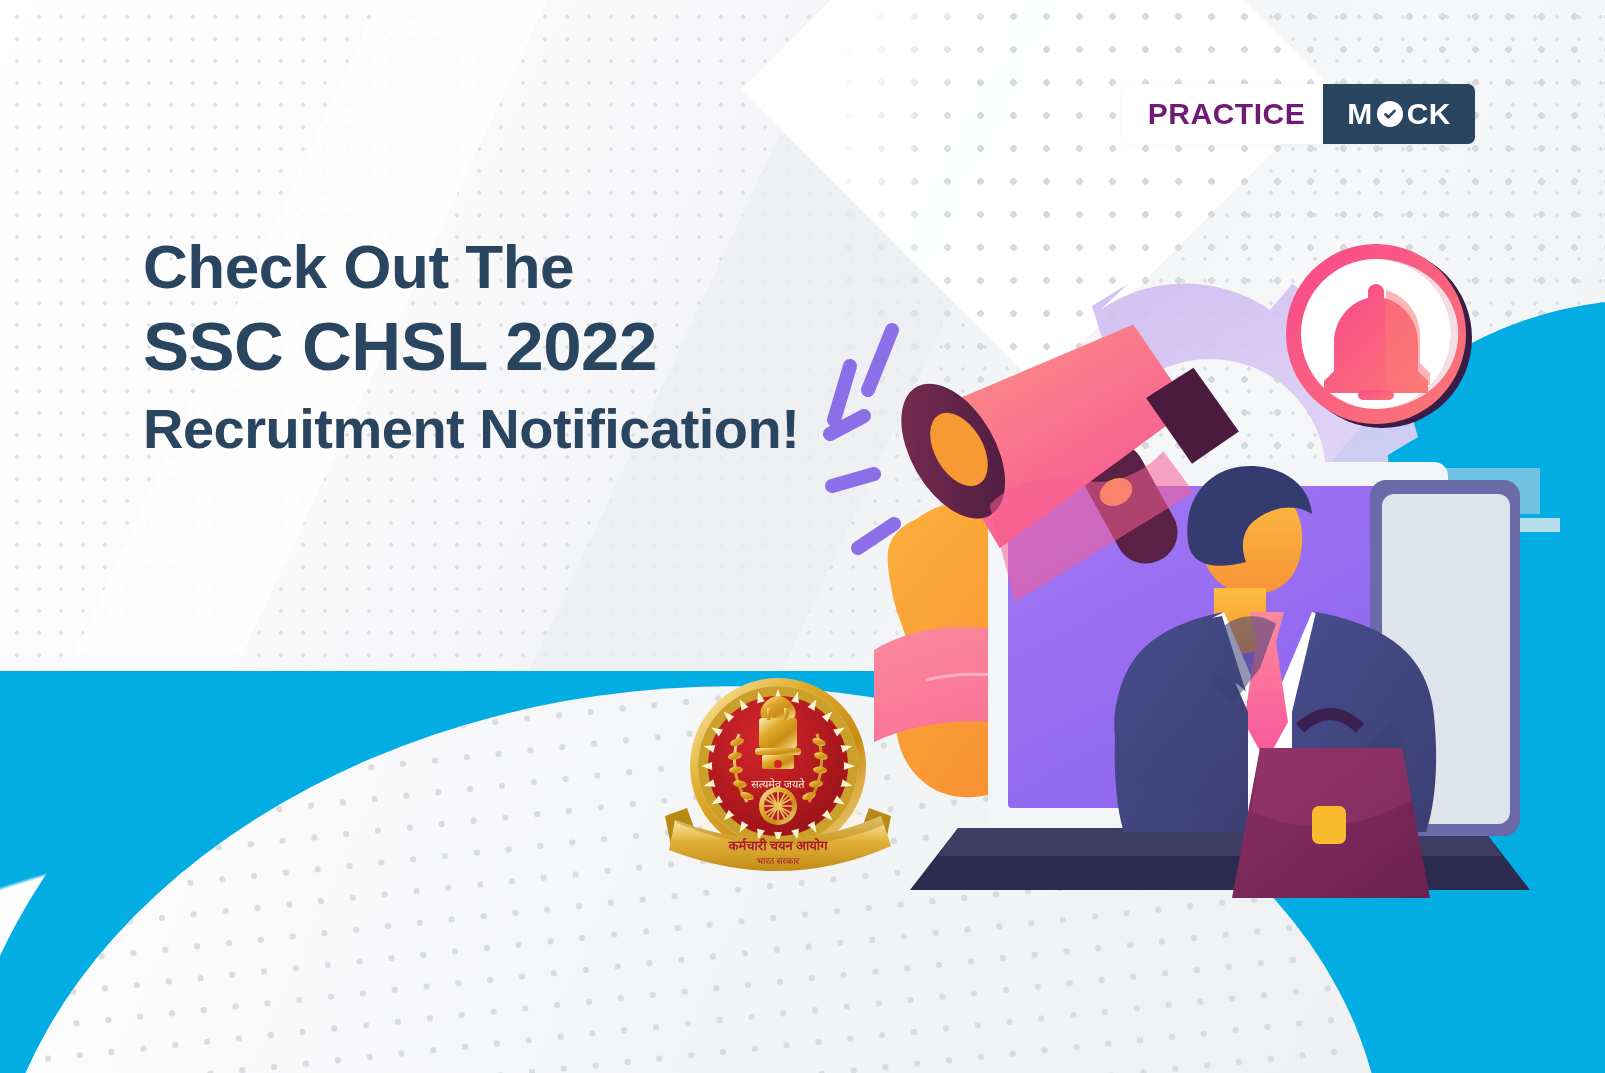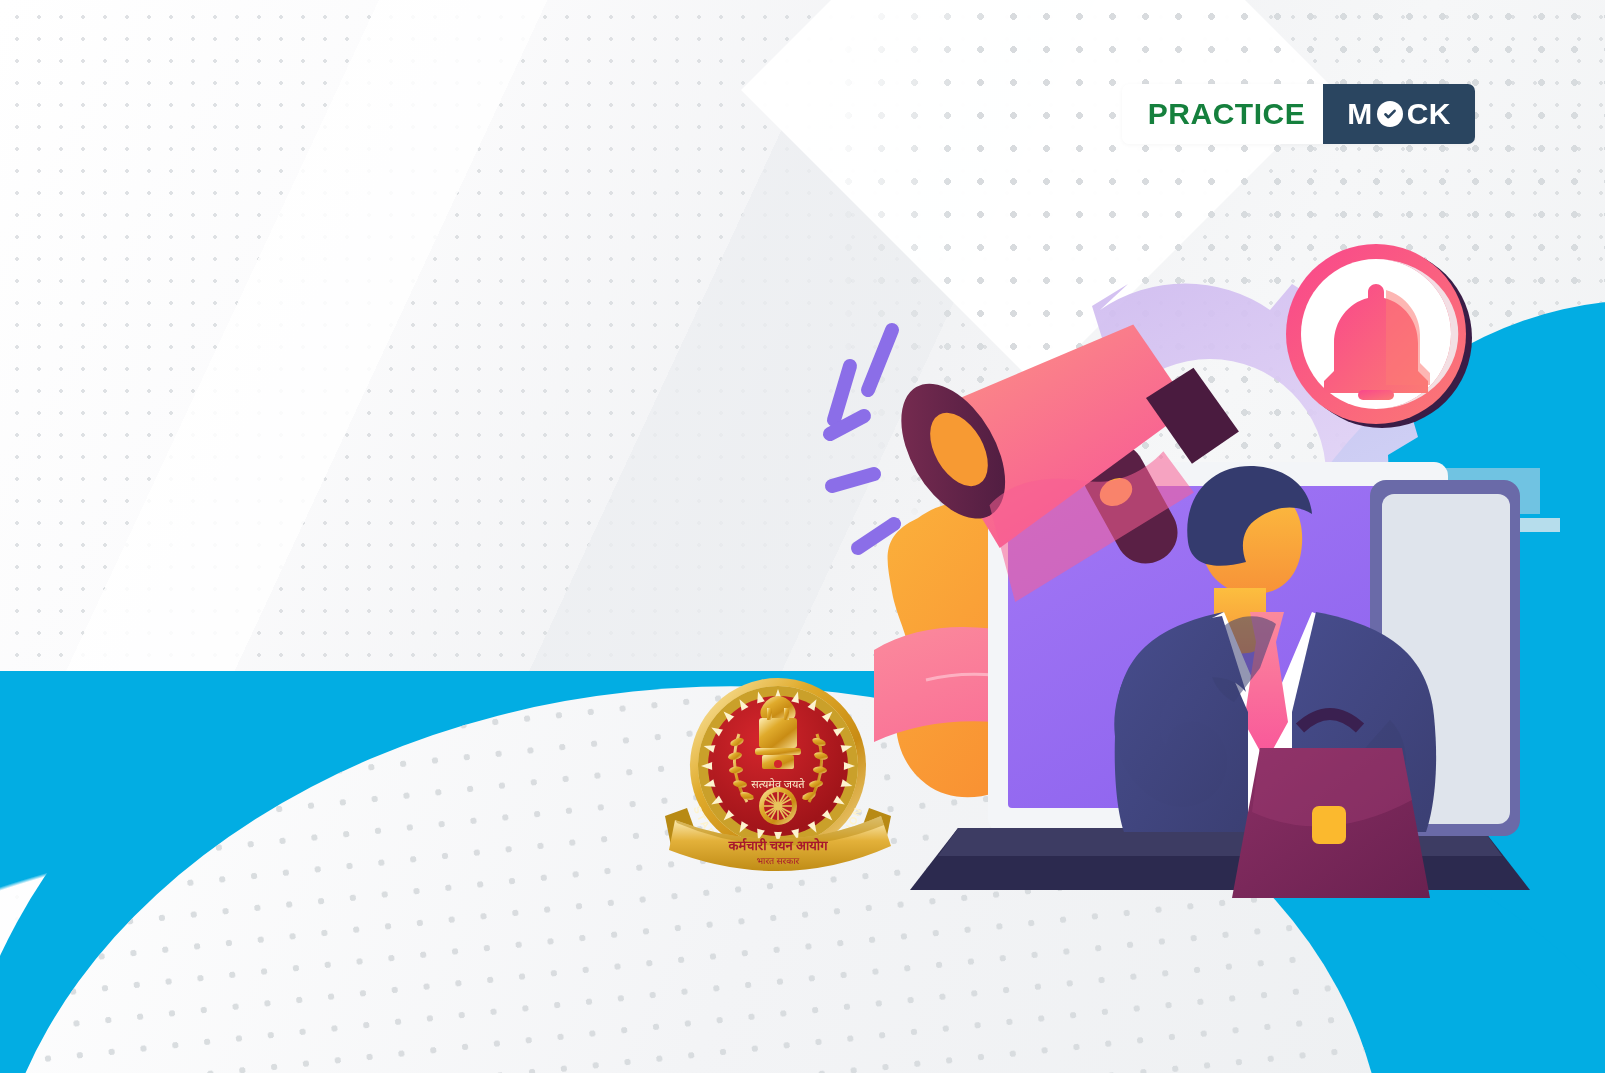--- a/index.html
+++ b/index.html
@@ -68,21 +68,21 @@
     transform:rotate(-6deg);opacity:.9;
   }
   
   .logo{
     position:absolute;right:130px;top:84px;display:flex;align-items:stretch;
     background:#ffffff;border-radius:7px;overflow:hidden;height:60px;
     box-shadow:0 1px 4px rgba(0,0,0,.04);
   }
   .logo-practice{
     display:flex;align-items:center;padding:0 18px 0 26px;
-    color:#15803d;font-size:30px;font-weight:bold;letter-spacing:.5px;
+    color:#701a75;font-size:30px;font-weight:bold;letter-spacing:.5px;
   }
   .logo-mock{
     display:flex;align-items:center;gap:2px;background:#2a4560;
     padding:0 24px;color:#ffffff;font-size:30px;font-weight:bold;letter-spacing:.5px;
   }
   .mock-o{
     display:inline-flex;align-items:center;justify-content:center;
     width:26px;height:26px;border-radius:50%;background:#ffffff;margin:0 2px;
   }
   
@@ -117,20 +117,25 @@
       <span>M</span>
       <span class="mock-o">
         <svg width="16" height="16" viewBox="0 0 16 16" aria-hidden="true">
           <path d="M3.4 8.3 L6.4 11.2 L12.6 4.8" fill="none" stroke="#2a4560" stroke-width="2.6" stroke-linecap="round" stroke-linejoin="round"></path>
         </svg>
       </span>
       <span>CK</span>
     </div>
   </div>
 
+  <div class="headline">
+    <div class="h-l1">Check Out The</div>
+    <div class="h-l2">SSC CHSL 2022</div>
+    <div class="h-l3">Recruitment Notification!</div>
+  </div>
 
   <div class="illus">
     <svg class="art" width="740" height="700" viewBox="0 0 740 700" aria-hidden="true">
       <defs>
         <linearGradient id="gGear" x1="0" y1="0" x2="1" y2="1">
           <stop offset="0%" stop-color="#cdb8ef"></stop>
             <stop offset="100%" stop-color="#e2d4f6"></stop>
         </linearGradient>
         <linearGradient id="gOrange" x1="0" y1="0" x2="0.6" y2="1">
           <stop offset="0%" stop-color="#fbb03b"></stop>

